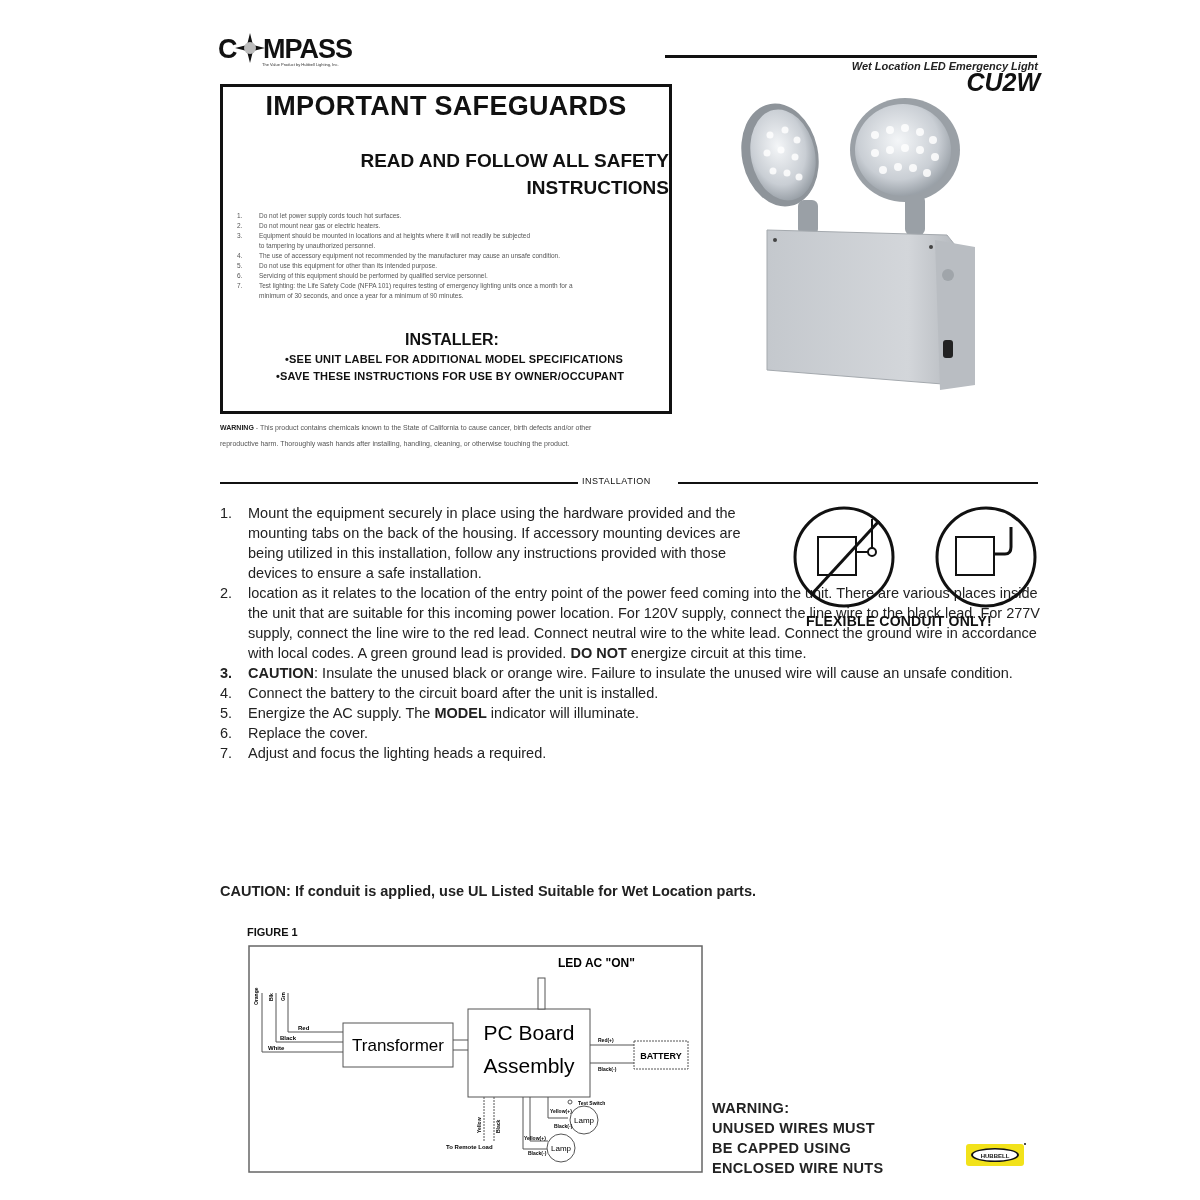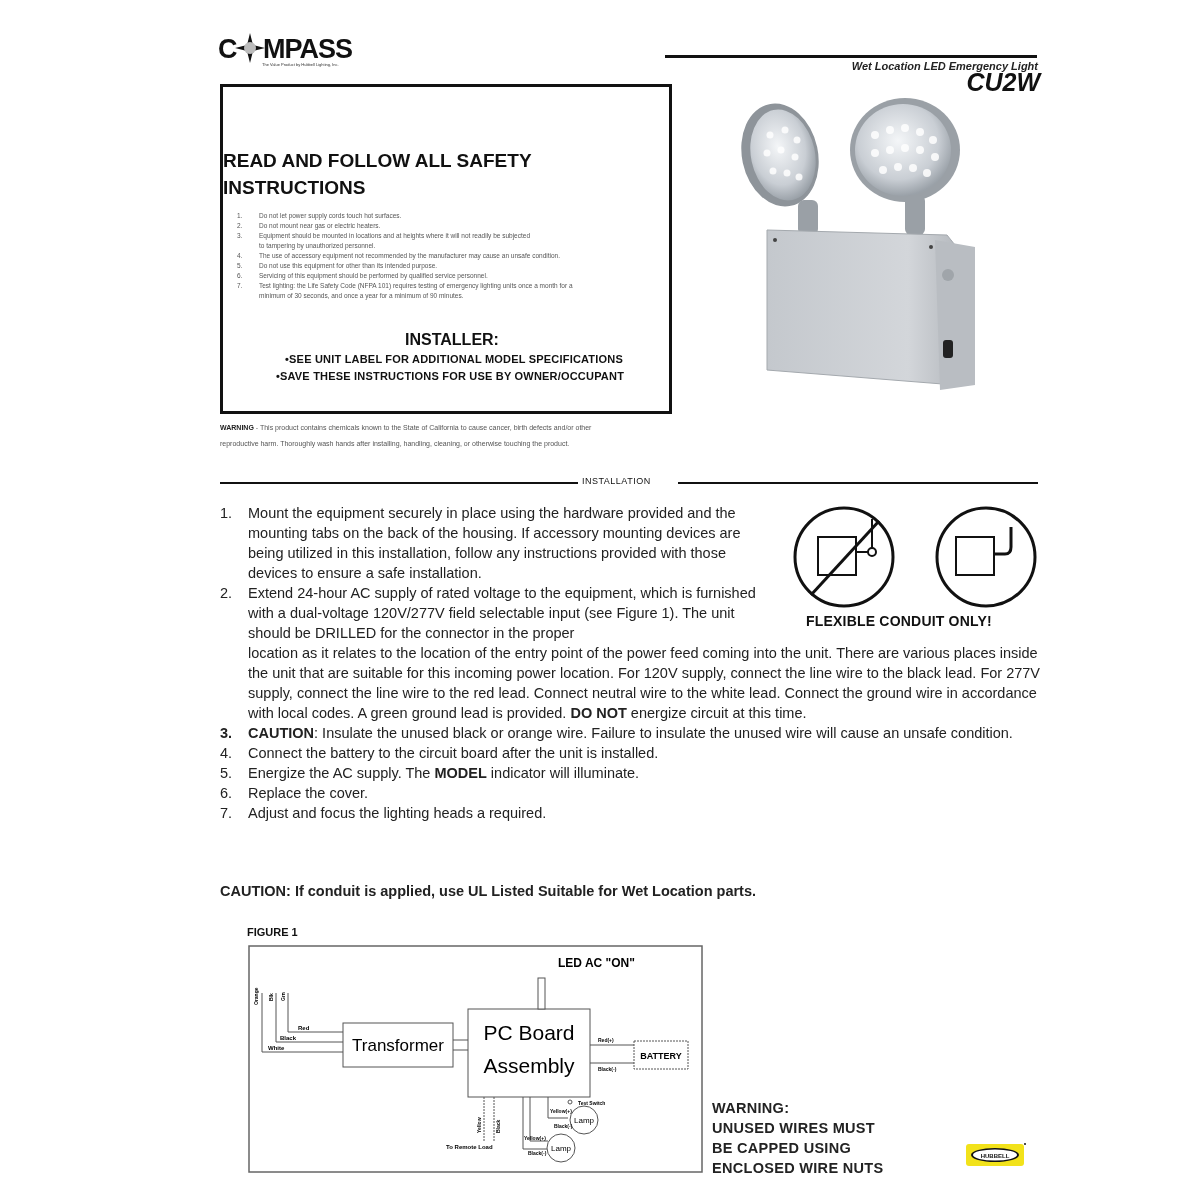--- a/index.html
+++ b/index.html
@@ -9,21 +9,21 @@
   
   .logo { left: 218px; top: 32px; width: 150px; height: 40px; }
   .model { right: 160px; top: 24px; font-size: 25px; font-weight: bold; font-style: italic; margin-top: 44px; }
   .model-rule { left: 665px; top: 55px; width: 372px; height: 3px; background: #111; }
   .model-sub { right: 162px; top: 60px; font-size: 11px; font-weight: bold; font-style: italic; color: #222; }
 
   
   .safebox { left: 220px; top: 84px; width: 452px; height: 330px; border: 3px solid #111; box-sizing: border-box; }
   .sb-title { position: absolute; left: 0; right: 0; top: 4px; text-align: center; font-size: 27px; font-weight: bold; letter-spacing: 0.3px; }
   .sb-intro { position: absolute; left: 60px; right: 60px; top: 32px; text-align: center; font-family: "Liberation Serif", serif; font-size: 8px; line-height: 10px; color: #333; }
-  .sb-read { position: absolute; left: 0; right: 0; top: 60px; text-align: left; font-size: 19px; font-weight: bold; line-height: 27px; }
+  .sb-read { position: absolute; left: 0; right: 0; top: 60px; text-align: right; font-size: 19px; font-weight: bold; line-height: 27px; }
   .sb-list { position: absolute; left: 14px; right: 14px; top: 124px; margin: 0; padding: 0; list-style: none; font-size: 6.5px; line-height: 10px; color: #555; }
   .sb-list li { display: flex; }
   .sb-list .n { width: 22px; flex: none; }
   .sb-installer { position: absolute; left: 0; right: 0; top: 244px; text-align: center; font-size: 16px; font-weight: bold; padding-left: 12px; }
   .sb-bullet { position: absolute; left: 0; right: 0; text-align: center; font-size: 11px; font-weight: bold; letter-spacing: 0.2px; }
 
   .p65 { left: 220px; top: 420px; width: 400px; font-size: 7px; line-height: 16px; color: #555; }
   .p65 b { color: #222; }
 
   
@@ -66,20 +66,21 @@
     </g>
     <text x="45" y="26" font-family="Liberation Sans, sans-serif" font-weight="bold" font-size="27" fill="#111" letter-spacing="-1">MPASS</text>
     <text x="44" y="34" font-family="Liberation Sans, sans-serif" font-size="4" fill="#333">The Value Product by Hubbell Lighting, Inc.</text>
   </svg>
 </div>
 <div class="abs model">CU2W</div>
 <div class="abs model-rule"></div>
 <div class="abs model-sub">Wet Location LED Emergency Light</div>
 
 <div class="abs safebox">
+  <div class="sb-title">IMPORTANT SAFEGUARDS</div>
   <div class="sb-read">
     <div>READ AND FOLLOW ALL SAFETY</div>
     <div>INSTRUCTIONS</div>
   </div>
   <ul class="sb-list">
     <li>
         <span class="n">1.</span>
         <span>Do not let power supply cords touch hot surfaces.</span>
       </li>
     <li>
@@ -187,21 +188,20 @@
 <div class="abs inst-rule-r"></div>
 
 <div class="abs steps">
   <div class="step narrow">
     <span class="num">1.</span>
     <span class="body">Mount the equipment securely in place using the hardware provided and the mounting tabs on the back of the housing. If accessory mounting devices are being utilized in this installation, follow any instructions provided with those devices to ensure a safe installation.</span>
   </div>
   <div class="step">
     <span class="num">2.</span>
     <span class="body">
-      <span style="display:block;width:517px;">Extend 24-hour AC supply of rated voltage to the equipment, which is furnished with a dual-voltage 120V/277V field selectable input (see Figure 1). The unit should be DRILLED for the connector in the proper</span>
       <span>location as it relates to the location of the entry point of the power feed coming into the unit. There are various places inside the unit that are suitable for this incoming power location. For 120V supply, connect the line wire to the black lead. For 277V supply, connect the line wire to the red lead. Connect neutral wire to the white lead. Connect the ground wire in accordance with local codes. A green ground lead is provided.</span>
       <b>DO NOT</b><span> energize circuit at this time.</span>
     </span>
   </div>
   <div class="step">
     <span class="num" style="font-weight:bold">3.</span>
     <span class="body"><b>CAUTION</b><span>: Insulate the unused black or orange wire. Failure to insulate the unused wire will cause an unsafe condition.</span></span>
   </div>
   <div class="step">
     <span class="num">4.</span>

